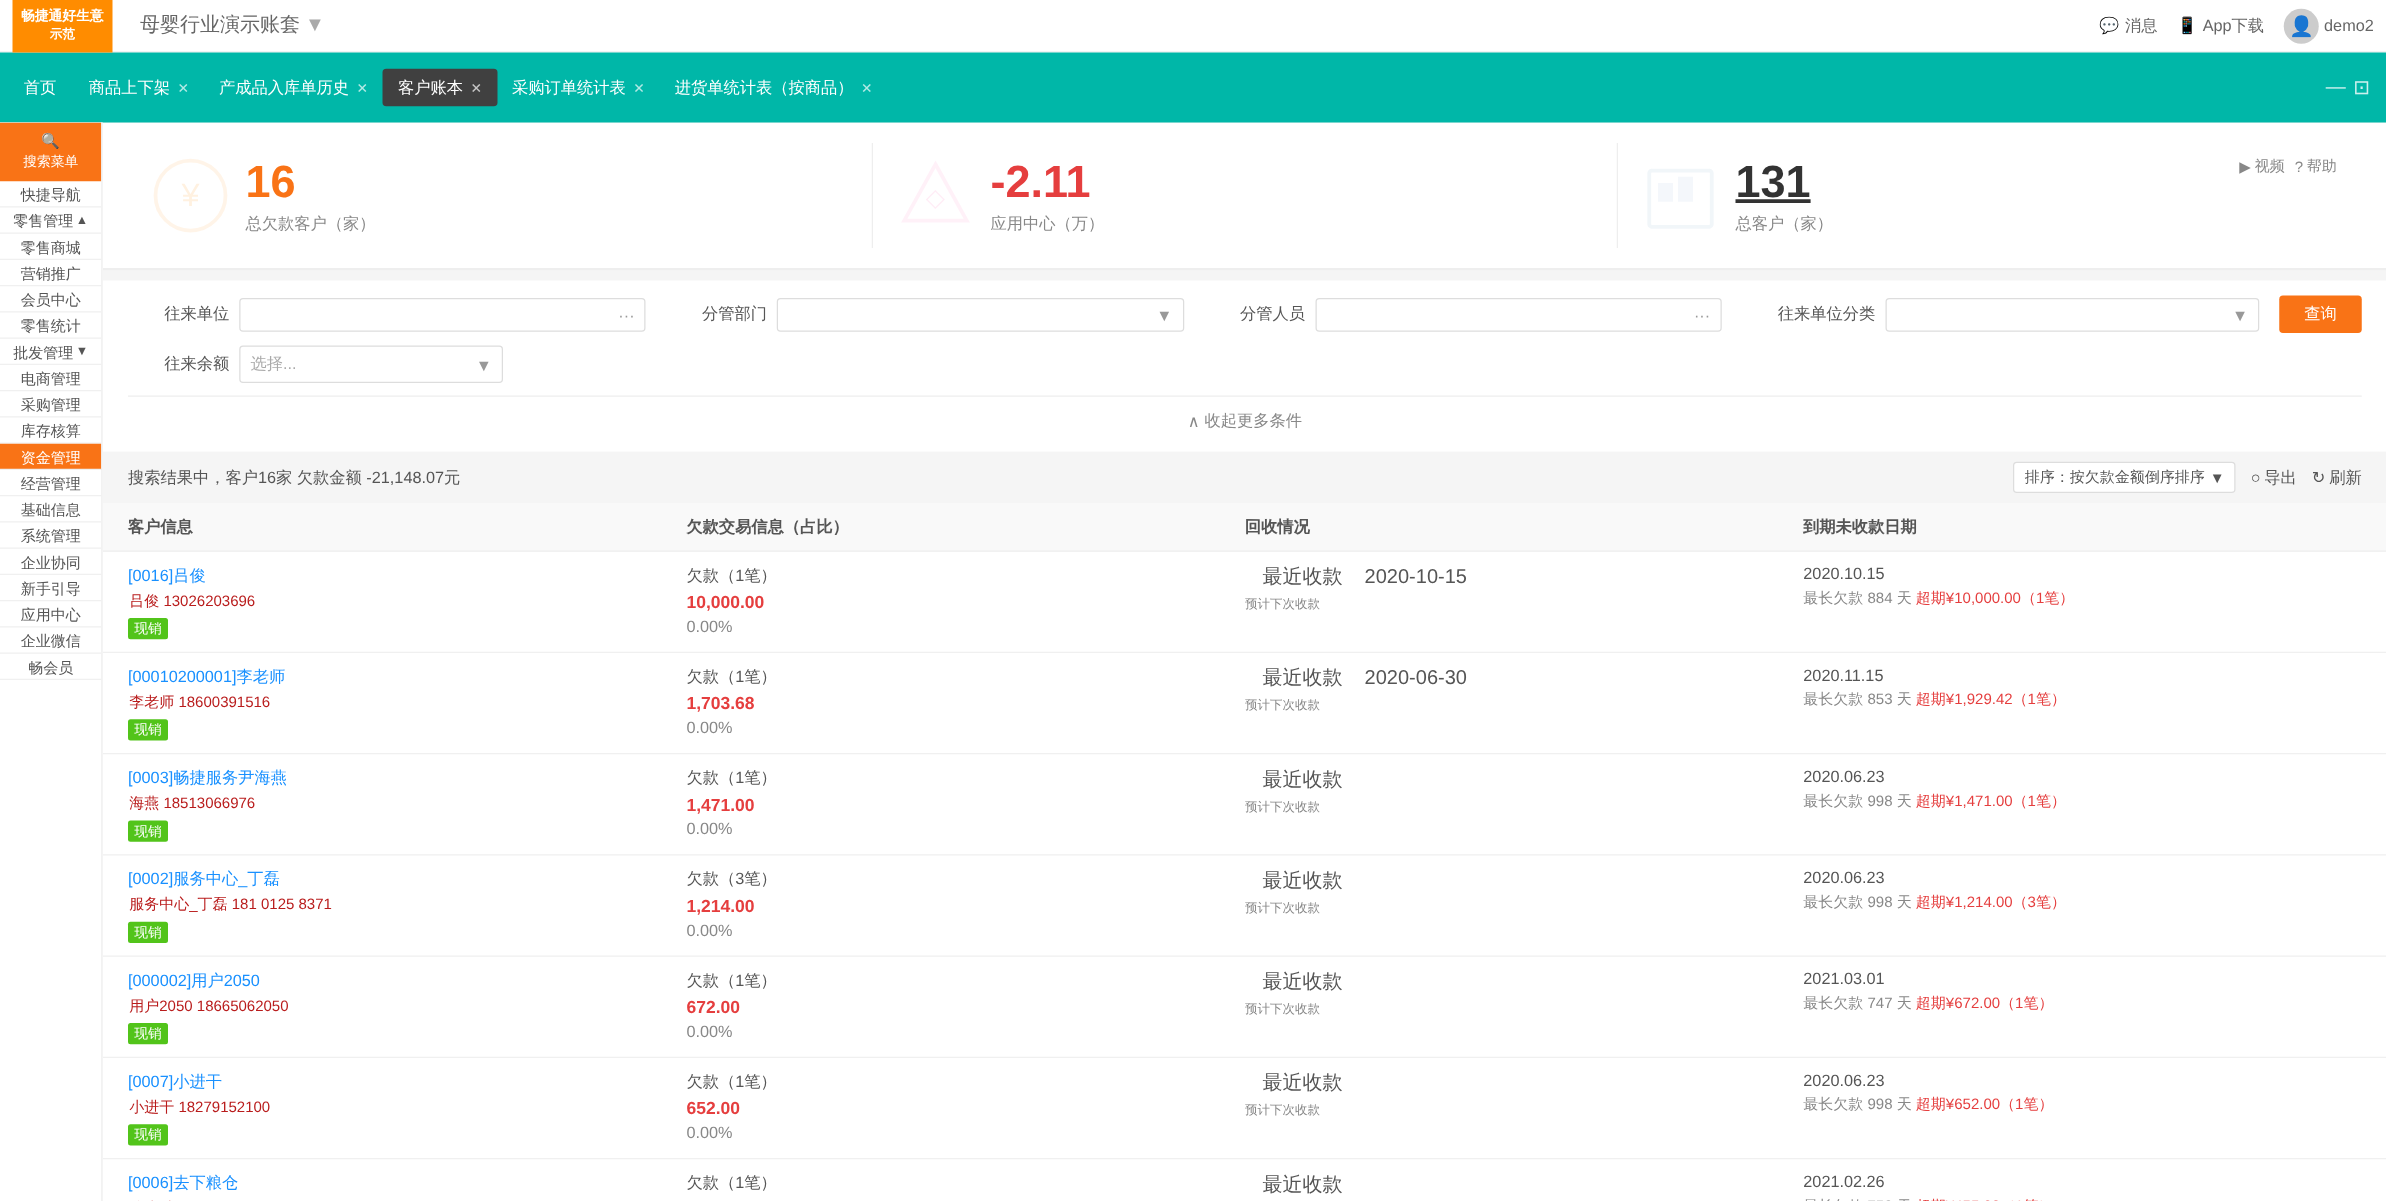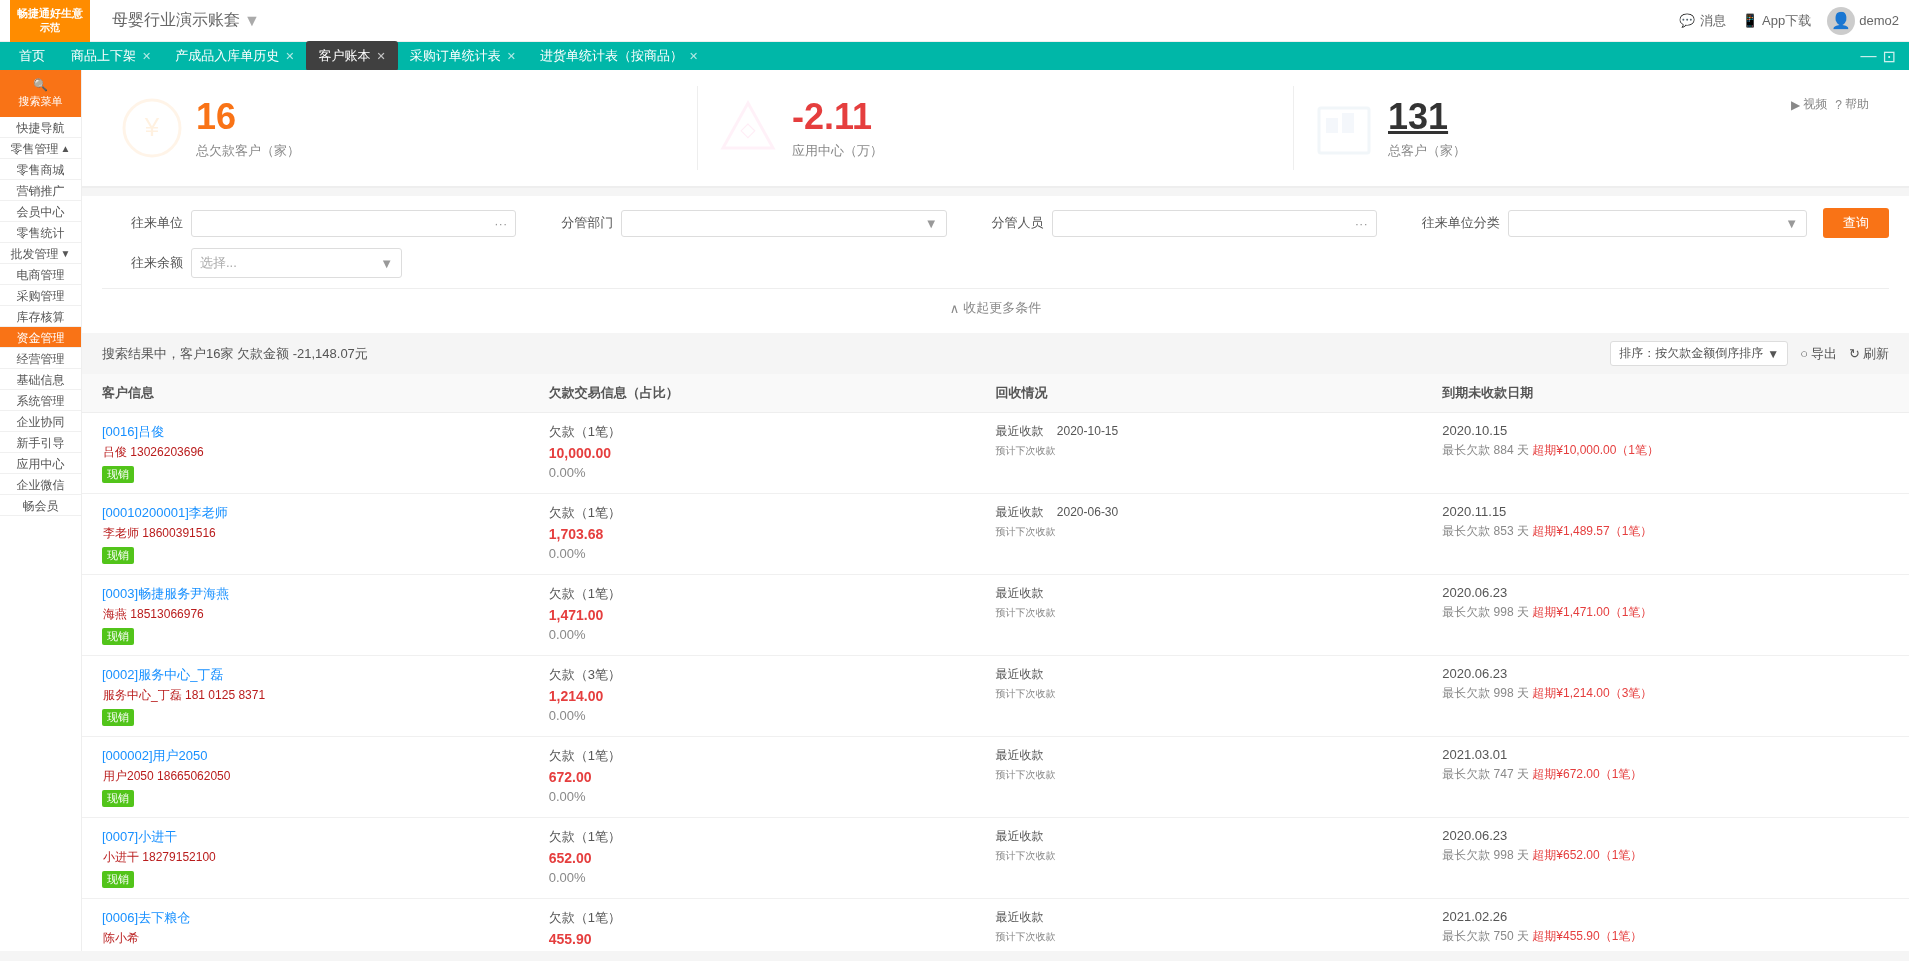--- a/index.html
+++ b/index.html
@@ -8,21 +8,21 @@
     
     .top-bar { display: flex; align-items: center; background: #fff; height: 42px; border-bottom: 1px solid #eee; padding: 0 10px; }
     .logo-area { display: flex; align-items: center; width: 80px; background: #ff8c00; height: 42px; justify-content: center; }
     .logo-text { color: #fff; font-size: 11px; font-weight: bold; text-align: center; line-height: 1.2; }
     .store-selector { display: flex; align-items: center; padding: 0 22px; color: #666; font-size: 16px; min-width: 200px; }
     .top-right { margin-left: auto; display: flex; align-items: center; gap: 16px; }
     .top-right-item { display: flex; align-items: center; gap: 4px; color: #666; font-size: 13px; cursor: pointer; }
     .avatar { width: 28px; height: 28px; border-radius: 50%; background: #ccc; display: flex; align-items: center; justify-content: center; overflow: hidden; }
 
     
-    .nav-tabs { display: flex; background: #00b7a8; height: 28px; align-items: center; padding: 0 5px; }
+    .nav-tabs { display: flex; background: #00b7a8; height: 56px; align-items: center; padding: 0 5px; }
     .nav-tab { display: flex; align-items: center; padding: 0 12px; height: 30px; color: #fff; font-size: 13px; cursor: pointer; border-radius: 3px; white-space: nowrap; gap: 6px; }
     .nav-tab.active { background: #404040; }
     .nav-tab .close-x { font-size: 11px; opacity: 0.7; }
     .nav-tab-home { padding: 0 14px; }
     .nav-spacer { flex: 1; }
     .nav-actions { display: flex; align-items: center; gap: 6px; padding: 0 8px; }
     .nav-action-btn { color: #fff; font-size: 16px; cursor: pointer; opacity: 0.8; }
 
     
     .main-layout { display: flex; height: calc(100vh - 80px); }
@@ -89,21 +89,21 @@
     .customer-name { color: #1890ff; font-size: 13px; cursor: pointer; }
     .customer-phone { font-size: 12px; color: #b91c1c; margin: 3px 1px; }
     .customer-tag { display: inline-block; background: #52c41a; color: #fff; font-size: 11px; padding: 1px 5px; border-radius: 2px; margin-top: 2px; }
     
     .debt-info {}
     .debt-count { font-size: 13px; color: #555; }
     .debt-amount { color: #e53e3e; font-size: 14px; font-weight: bold; margin: 4px 0; }
     .debt-percent { font-size: 13px; color: #888; margin-top: 4px; }
     
     .return-info {}
-    .return-date { font-size: 12px; color: #555; }
+    .return-date { font-size: 16px; color: #555; margin-left: 14px; }
     .return-next { font-size: 10px; color: #888; margin-top: 4px; }
     
     .overdue-info {}
     .overdue-date { font-size: 13px; color: #555; }
     .overdue-detail { margin-top: 4px; font-size: 12px; color: #888; }
     .overdue-link { color: #e53e3e; cursor: pointer; }
 
     .sort-select { border: 1px solid #ddd; border-radius: 3px; padding: 3px 8px; font-size: 12px; background: #fff; display: inline-flex; align-items: center; gap: 4px; cursor: pointer; }
   </style>
 </head>
@@ -399,21 +399,21 @@
           <div class="debt-count">欠款（1笔）</div>
           <div class="debt-amount">1,703.68</div>
           <div class="debt-percent">0.00%</div>
         </div>
         <div class="col-return return-info">
           <div class="return-date">最近收款 &nbsp;&nbsp; 2020-06-30</div>
           <div class="return-next">预计下次收款</div>
         </div>
         <div class="col-overdue overdue-info">
           <div class="overdue-date">2020.11.15</div>
-          <div class="overdue-detail">最长欠款 853 天 <span class="overdue-link">超期¥1,489.57（1笔）</span></div>
+          <div class="overdue-detail">最长欠款 853 天 <span class="overdue-link">超期¥1,929.42（1笔）</span></div>
         </div>
       </div>
 
       <div class="table-row">
         <div class="col-customer customer-info">
           <div class="customer-name">[0003]畅捷服务尹海燕</div>
           <div class="customer-phone">海燕 18513066976</div>
           <span class="customer-tag">现销</span>
         </div>
         <div class="col-debt debt-info">

